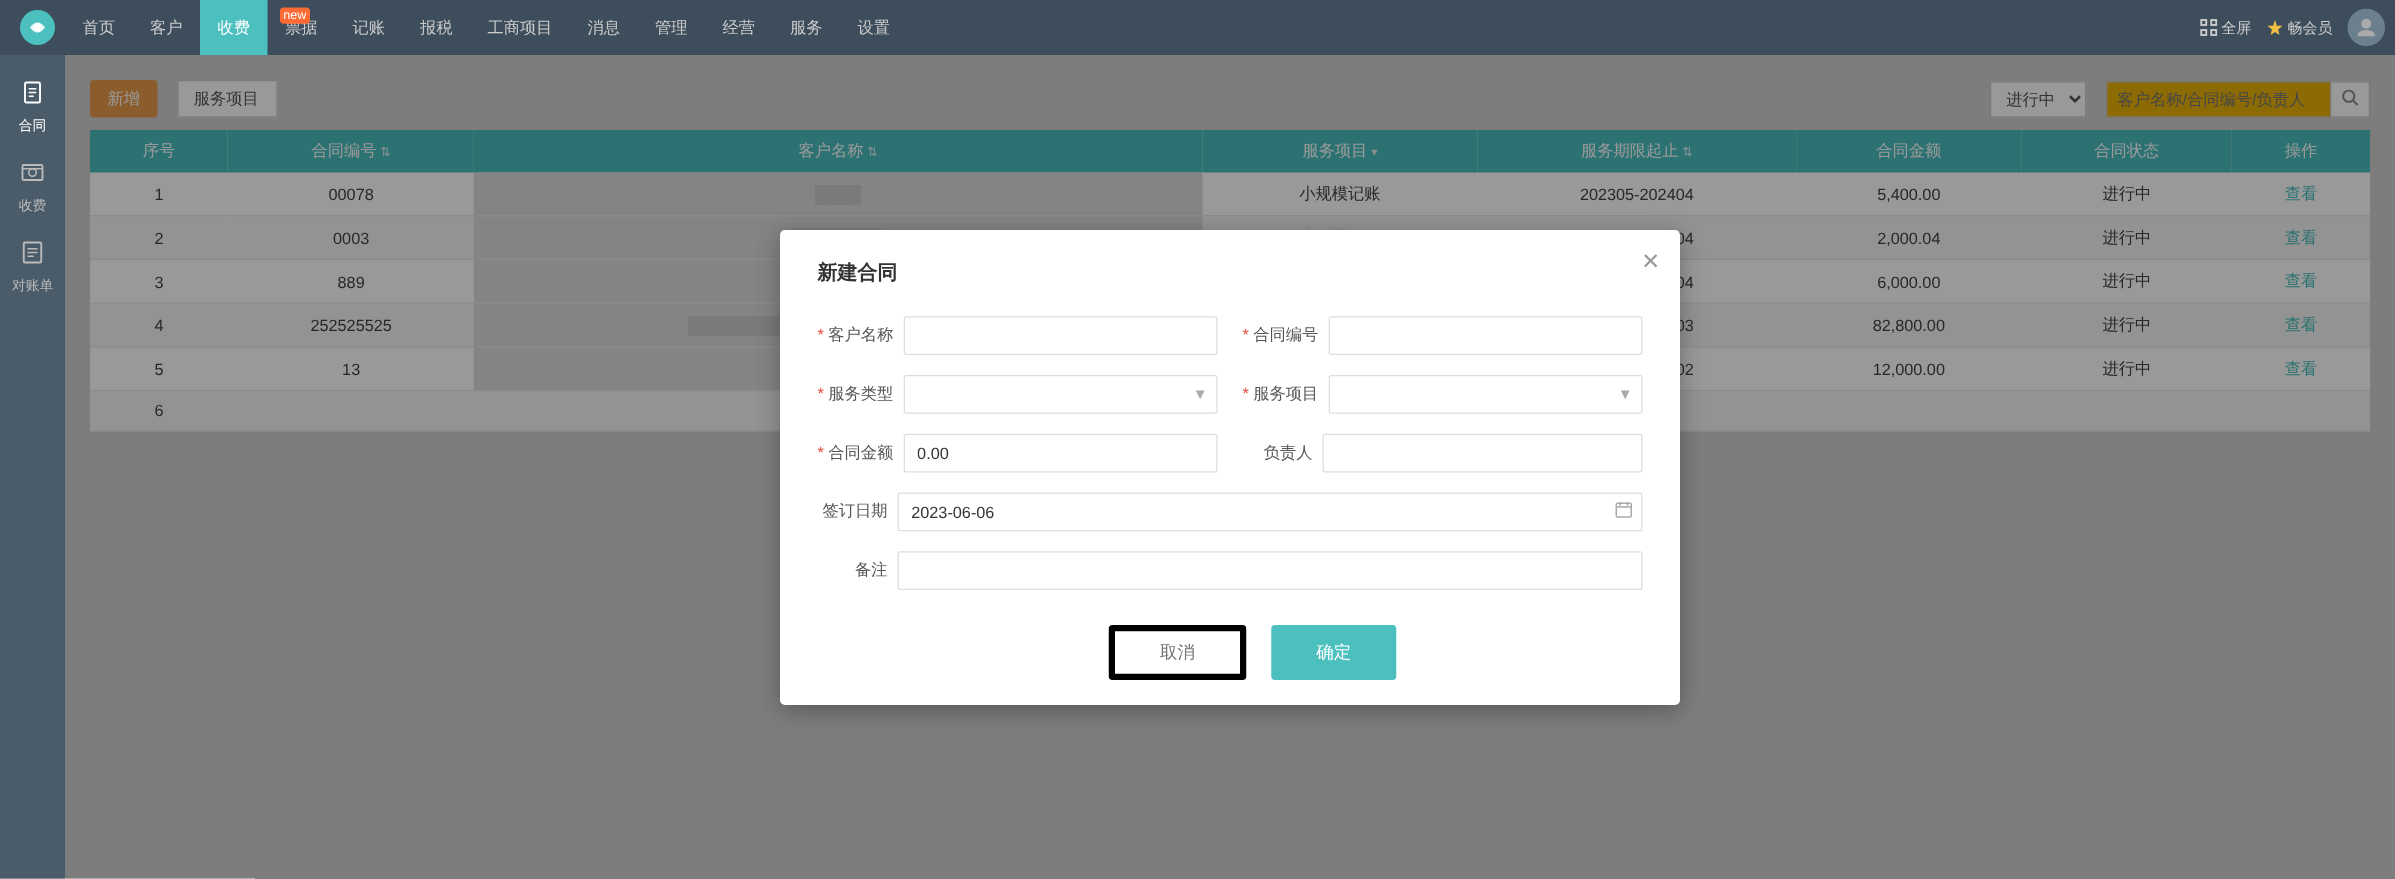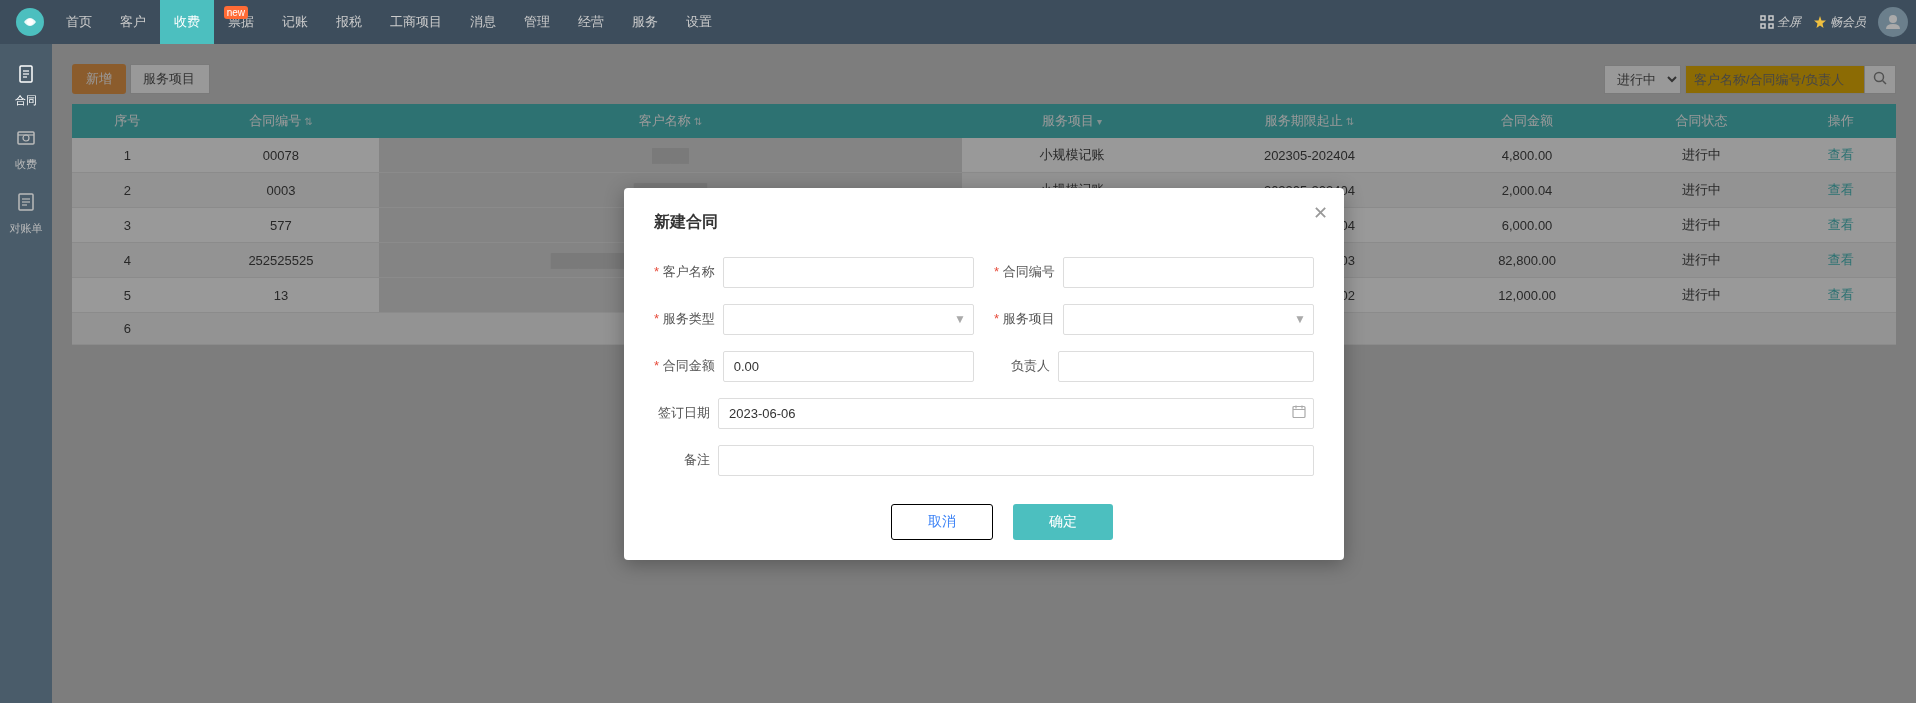--- a/index.html
+++ b/index.html
@@ -65,21 +65,20 @@
       position: absolute;
       top: 6px;
       right: 20px;
     }
     .nav-right {
       display: flex;
       align-items: center;
       gap: 12px;
       color: #ccc;
       font-size: 12px;
-      font-style: italic;
     }
     .nav-right span { cursor: pointer; display: flex; align-items: center; gap: 3px; }
     .avatar-circle {
       width: 30px;
       height: 30px;
       border-radius: 50%;
       background: #6b7f8c;
       display: flex;
       align-items: center;
       justify-content: center;
@@ -127,21 +126,21 @@
       background: #d0d0d0;
       overflow: auto;
       padding: 20px;
       position: relative;
     }
 
     
     .toolbar {
       display: flex;
       align-items: center;
-      gap: 4px;
+      gap: 16px;
       margin-bottom: 10px;
       justify-content: center;
     }
     .btn-new {
       background: #e8994a;
       color: white;
       border: none;
       padding: 6px 14px;
       border-radius: 3px;
       cursor: pointer;
@@ -335,22 +334,22 @@
       cursor: pointer;
     }
     .modal-footer {
       display: flex;
       justify-content: center;
       gap: 20px;
       margin-top: 28px;
     }
     .btn-cancel {
       background: white;
-      border: 1px solid #000000;
-      color: #3b82f6;
+      border: 5px solid #000000;
+      color: #737373;
       padding: 8px 36px;
       border-radius: 3px;
       cursor: pointer;
       font-size: 14px;
       margin-left: 36px;
     }
     .btn-confirm {
       background: #4cbfbf;
       border: none;
       color: white;
@@ -493,37 +492,37 @@
           <th>操作</th>
         </tr>
       </thead>
       <tbody>
         <tr>
           <td>1</td>
           <td>00078</td>
           <td class="customer-name"><span style="background:#ccc;color:#ccc;border-radius:2px;font-size:13px;">████</span></td>
           <td>小规模记账</td>
           <td>202305-202404</td>
-          <td>4,800.00</td>
+          <td>5,400.00</td>
           <td class="status-badge">进行中</td>
           <td><a class="table-link">查看</a></td>
         </tr>
         <tr>
           <td>2</td>
           <td>0003</td>
           <td class="customer-name"><span style="background:#ccc;color:#ccc;border-radius:2px;">████████</span></td>
           <td>小规模记账</td>
           <td>202305-202404</td>
           <td>2,000.04</td>
           <td class="status-badge">进行中</td>
           <td><a class="table-link">查看</a></td>
         </tr>
         <tr>
           <td>3</td>
-          <td>577</td>
+          <td>889</td>
           <td class="customer-name"><span style="background:#ccc;color:#ccc;border-radius:2px;">████</span></td>
           <td>小规模记账</td>
           <td>202305-202404</td>
           <td>6,000.00</td>
           <td class="status-badge">进行中</td>
           <td><a class="table-link">查看</a></td>
         </tr>
         <tr>
           <td>4</td>
           <td>252525525</td>

